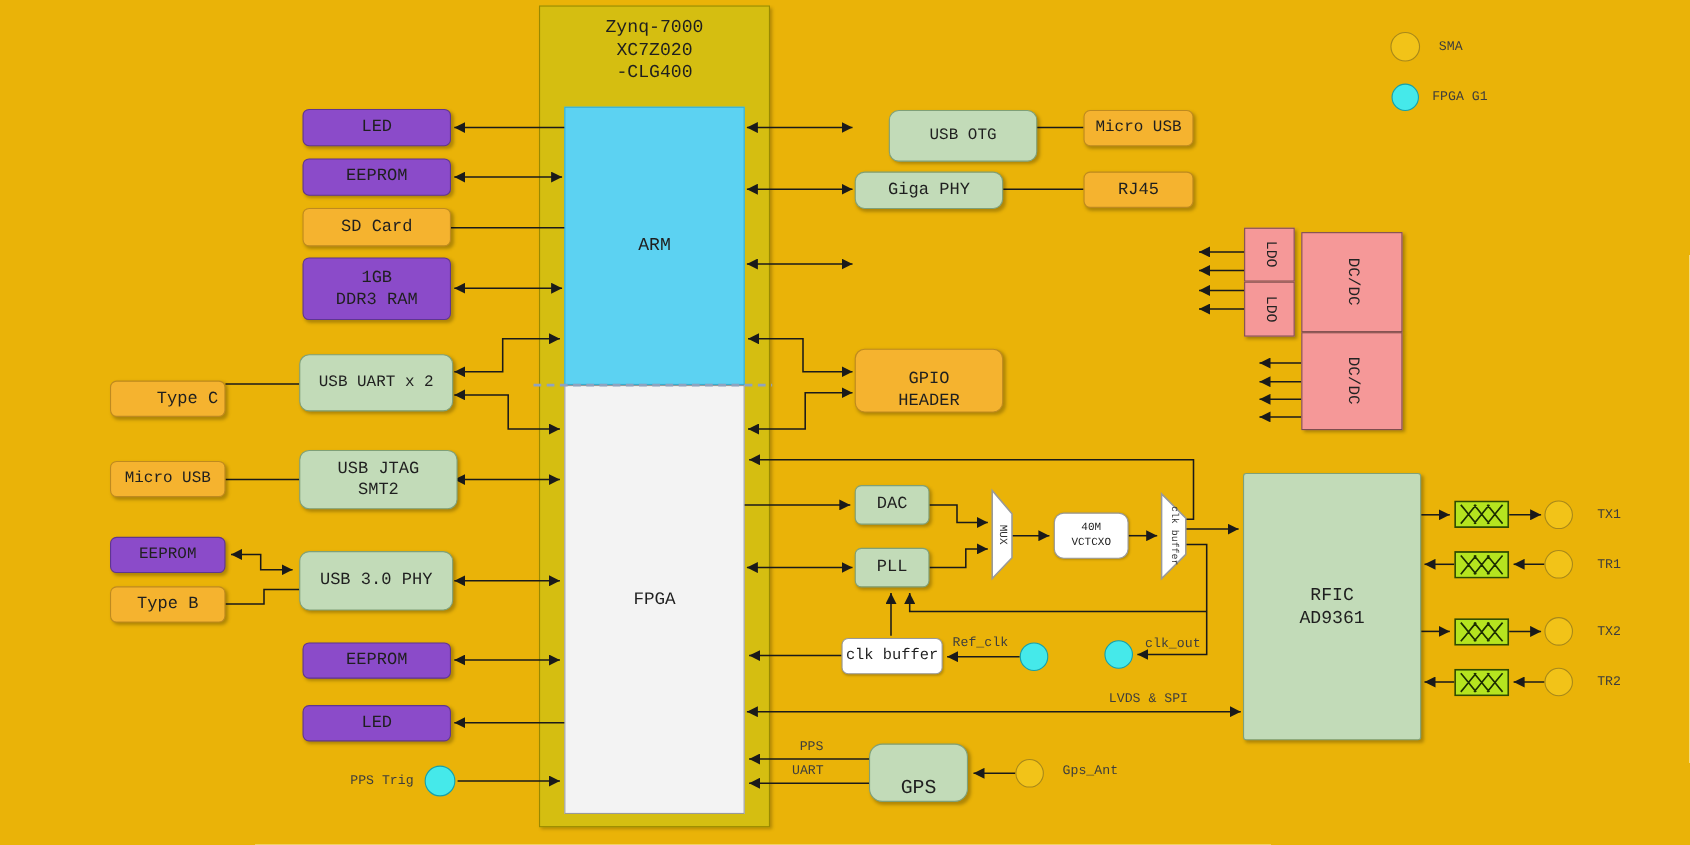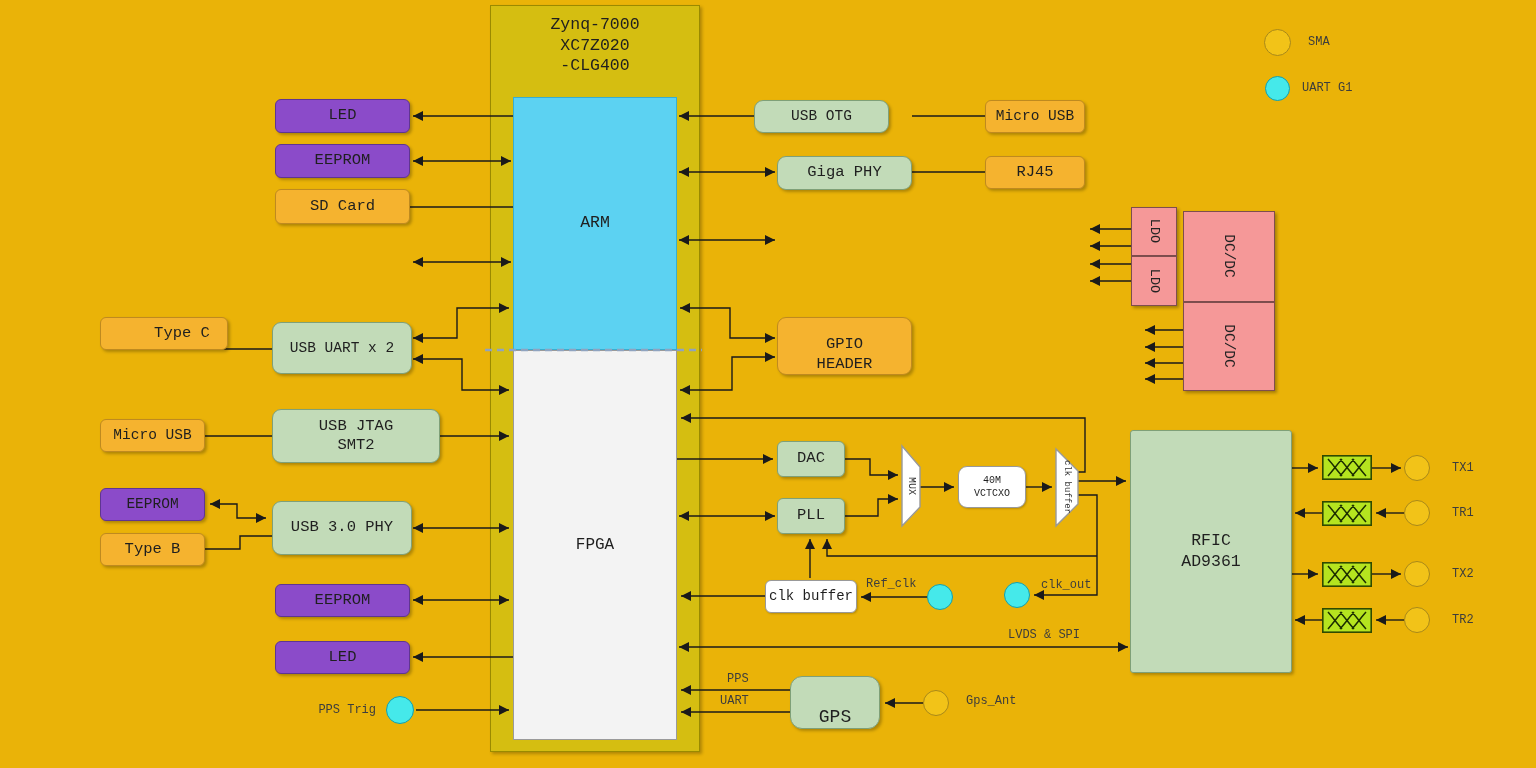--- a/index.html
+++ b/index.html
@@ -129,51 +129,55 @@
 
   <div class="blk purple r6" style="left:275px;top:99px;width:135px;height:34px;">
     <div>LED</div>
     </div>
   <div class="blk purple r6" style="left:275px;top:144px;width:135px;height:34px;">
     <div>EEPROM</div>
     </div>
   <div class="blk orange r6" style="left:275px;top:189px;width:135px;height:35px;">
     <div>SD Card</div>
     </div>
+  <div class="blk purple r6" style="left:275px;top:234px;width:135px;height:57px;">
+    <div>1GB</div>
+    <div>DDR3 RAM</div>
+    </div>
   <div class="blk green r9" style="left:272px;top:322px;width:140px;height:52px;font-size:14.5px;">
     <div>USB UART x 2</div>
     </div>
-  <div class="blk green r9" style="left:272px;top:409px;width:168px;height:54px;">
+  <div class="blk green r9" style="left:272px;top:409px;width:144px;height:54px;">
     <div>USB JTAG</div>
     <div>SMT2</div>
     </div>
   <div class="blk green r9" style="left:272px;top:501px;width:140px;height:54px;">
     <div>USB 3.0 PHY</div>
     </div>
   <div class="blk purple r6" style="left:275px;top:584px;width:135px;height:33px;">
     <div>EEPROM</div>
     </div>
   <div class="blk purple r6" style="left:275px;top:641px;width:135px;height:33px;">
     <div>LED</div>
     </div>
 
-  <div class="blk orange r6" style="left:100px;top:317px;width:128px;height:33px;padding-left:36px;">
+  <div class="blk orange r6" style="left:100px;top:346px;width:105px;height:33px;padding-left:36px;">
     <div>Type C</div>
     </div>
   <div class="blk orange r6" style="left:100px;top:419px;width:105px;height:33px;font-size:14.5px;">
     <div>Micro USB</div>
     </div>
   <div class="blk purple r6" style="left:100px;top:488px;width:105px;height:33px;font-size:14.5px;">
     <div>EEPROM</div>
     </div>
   <div class="blk orange r6" style="left:100px;top:533px;width:105px;height:33px;">
     <div>Type B</div>
     </div>
 
-  <div class="blk green r9" style="left:754px;top:100px;width:135px;height:33px;font-size:14.5px;">
+  <div class="blk green r9" style="left:808px;top:100px;width:135px;height:47px;font-size:14.5px;">
     <div>USB OTG</div>
     </div>
   <div class="blk orange r6" style="left:985px;top:100px;width:100px;height:33px;font-size:14.5px;">
     <div>Micro USB</div>
     </div>
   <div class="blk green r9" style="left:777px;top:156px;width:135px;height:34px;">
     <div>Giga PHY</div>
     </div>
   <div class="blk orange r6" style="left:985px;top:156px;width:100px;height:33px;">
     <div>RJ45</div>
@@ -242,21 +246,21 @@
   <div class="blk pink" style="left:1183px;top:211px;width:92px;height:91px;border-radius:0;"></div>
   <div class="blk pink" style="left:1183px;top:302px;width:92px;height:89px;border-radius:0;"></div>
   <div class="vtext" style="left:1154px;top:231px;">LDO</div>
   <div class="vtext" style="left:1154px;top:281px;">LDO</div>
   <div class="vtext" style="left:1229px;top:256px;font-size:14.5px;">DC/DC</div>
   <div class="vtext" style="left:1229px;top:346px;font-size:14.5px;">DC/DC</div>
 
   <div class="circ yel" style="left:1264px;top:29px;width:27px;height:27px;"></div>
   <div class="lbl" style="left:1308px;top:35px;">SMA</div>
   <div class="circ cya" style="left:1265px;top:76px;width:25px;height:25px;"></div>
-  <div class="lbl" style="left:1302px;top:81px;">UART G1</div>
+  <div class="lbl" style="left:1302px;top:81px;">FPGA G1</div>
 
   <div class="circ cya" style="left:386px;top:696px;width:28px;height:28px;"></div>
   <div class="lbl" style="left:300px;top:703px;width:76px;text-align:right;">PPS Trig</div>
 
   <div class="circ cya" style="left:927px;top:584px;width:26px;height:26px;"></div>
   <div class="lbl" style="left:866px;top:577px;">Ref_clk</div>
 
   <div class="circ cya" style="left:1004px;top:582px;width:26px;height:26px;"></div>
   <div class="lbl" style="left:1041px;top:578px;">clk_out</div>
 

